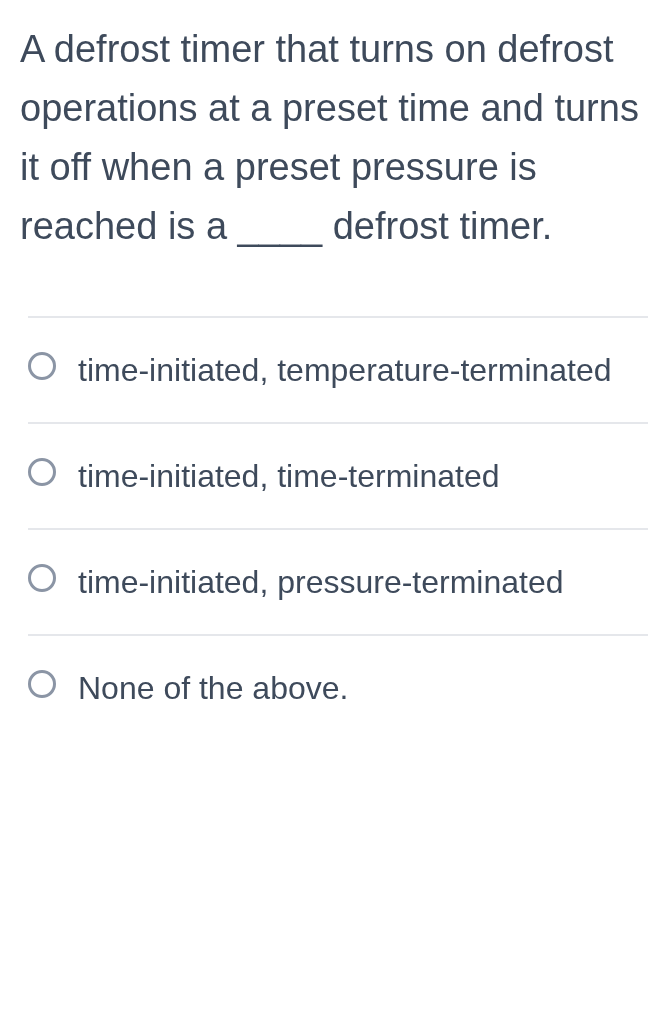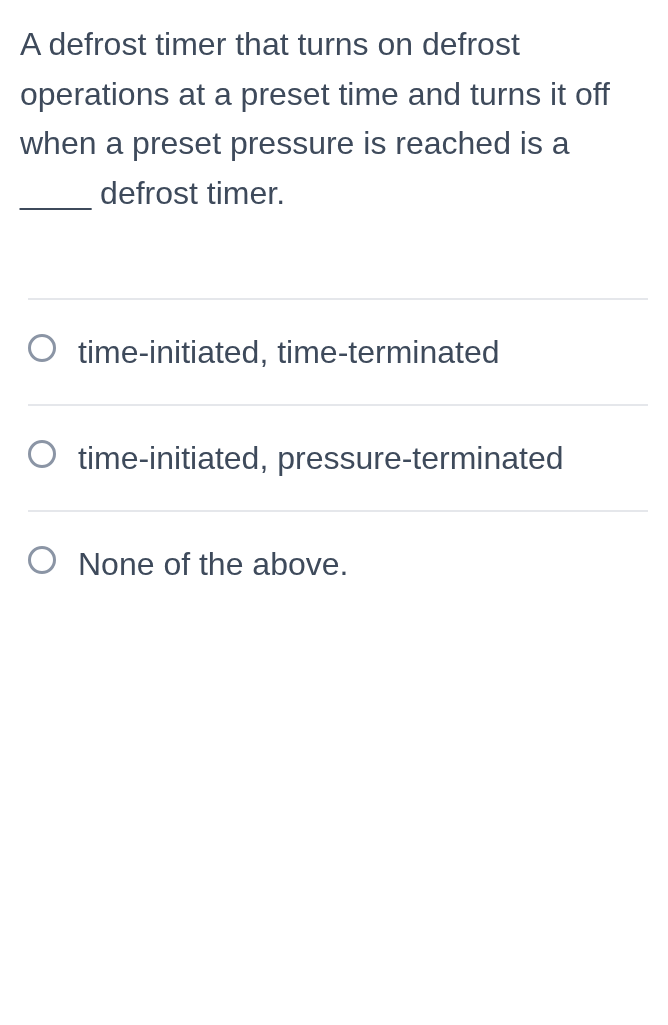--- a/index.html
+++ b/index.html
@@ -8,24 +8,24 @@
       box-sizing: border-box;
     }
     body {
       font-family: 'Segoe UI', -apple-system, BlinkMacSystemFont, sans-serif;
       background: #ffffff;
       width: 668px;
       padding: 20px 20px 0 20px;
       color: #3e4a5b;
     }
     .question-text {
-      font-size: 32px;
+      font-size: 38px;
       line-height: 1.55;
       color: #3e4a5b;
-      margin-bottom: 80px;
+      margin-bottom: 60px;
       font-weight: 400;
     }
     .options {
       margin-left: 8px;
     }
     .option {
       display: flex;
       align-items: flex-start;
       padding: 28px 0;
       border-top: 2px solid #e5e7eb;
@@ -52,20 +52,24 @@
     }
   </style>
 </head>
 <body>
 
 <div class="question-text">A defrost timer that turns on defrost operations at a preset time and turns it off when a preset pressure is reached is a ____ defrost timer.</div>
 
 <div class="options">
   <div class="option">
     <div class="radio"></div>
+    <div class="option-text">time-initiated, temperature-terminated</div>
+  </div>
+  <div class="option">
+    <div class="radio"></div>
     <div class="option-text">time-initiated, time-terminated</div>
   </div>
   <div class="option">
     <div class="radio"></div>
     <div class="option-text">time-initiated, pressure-terminated</div>
   </div>
   <div class="option">
     <div class="radio"></div>
     <div class="option-text">None of the above.</div>
   </div>

